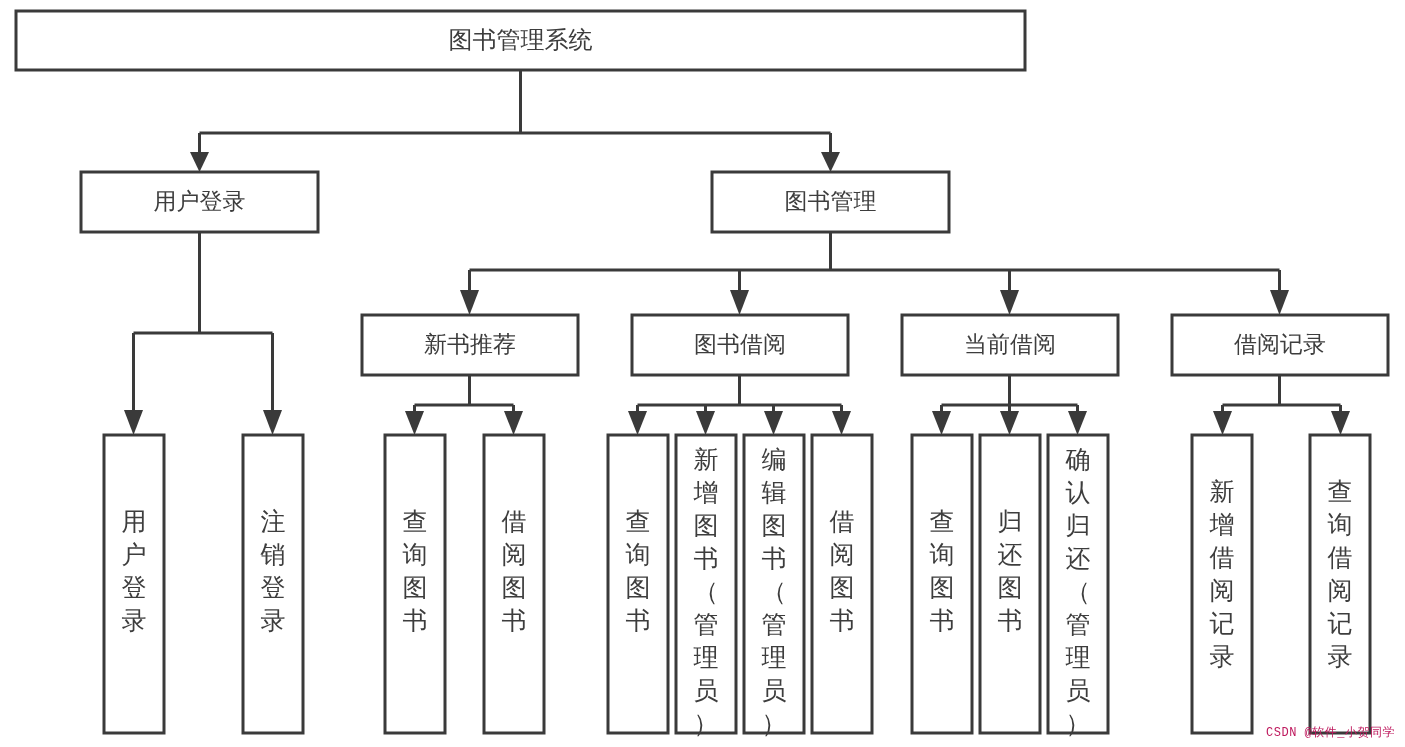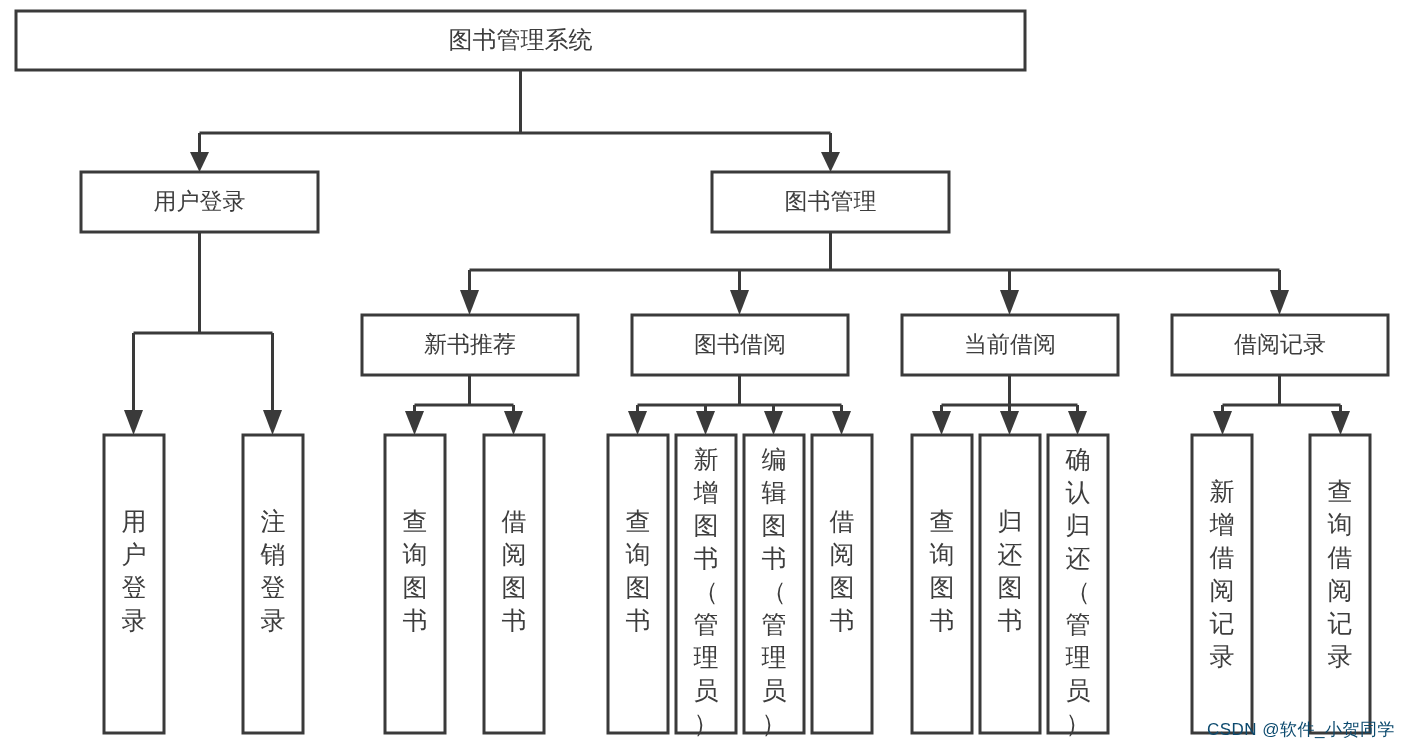--- a/index.html
+++ b/index.html
@@ -49,23 +49,23 @@
     stroke-linecap: butt;
   }
   .arrow-head {
     fill: #3a3a3a;
     stroke: none;
   }
   .watermark {
     position: absolute;
     right: 10px;
     bottom: 6px;
-    color: #0c4a6e;
-    font-size: 17px;
-    font-family: Liberation Sans, sans-serif;
+    color: #be185d;
+    font-size: 12px;
+    font-family: Liberation Mono, monospace;
     letter-spacing: 0.5px;
     white-space: nowrap;
     user-select: none;
   }
 </style>
 </head>
 <body>
 
 <div id="diagram-root">
   <svg width="1405" height="747" viewBox="0 0 1405 747" xmlns="http://www.w3.org/2000/svg">

